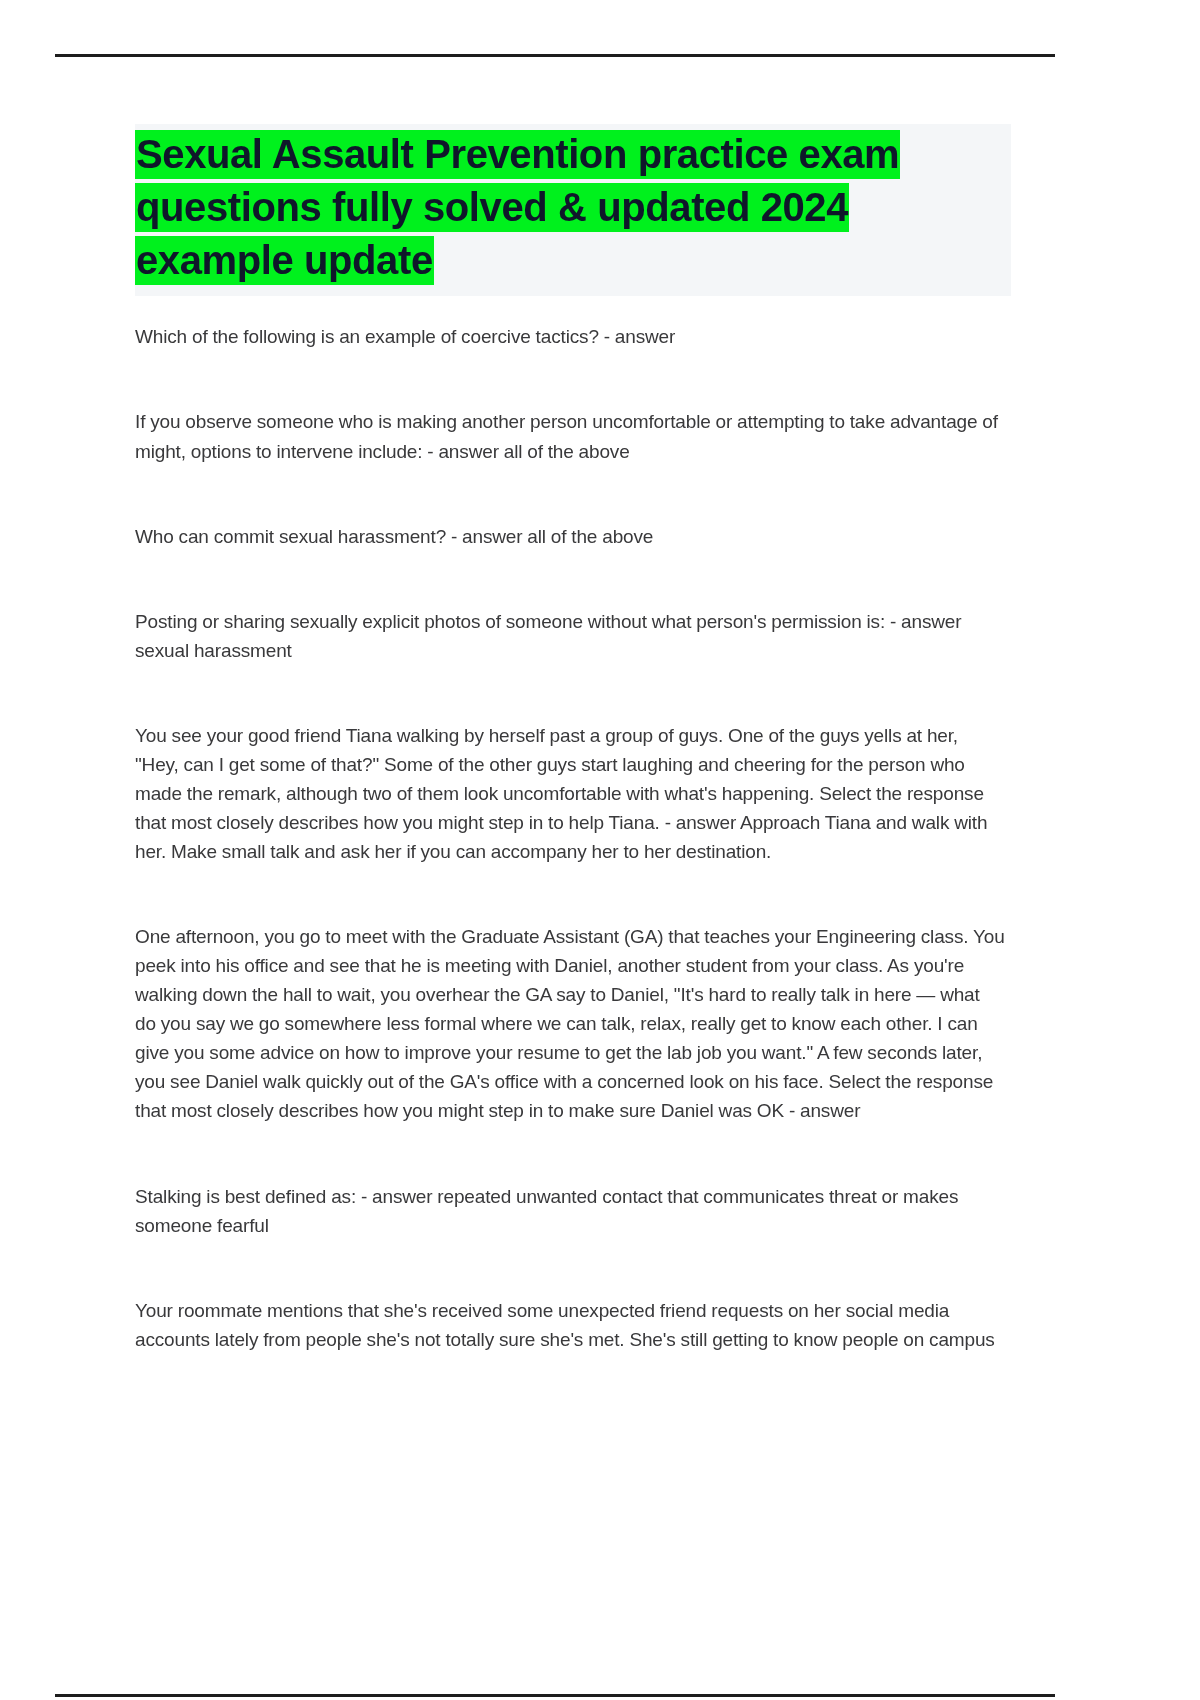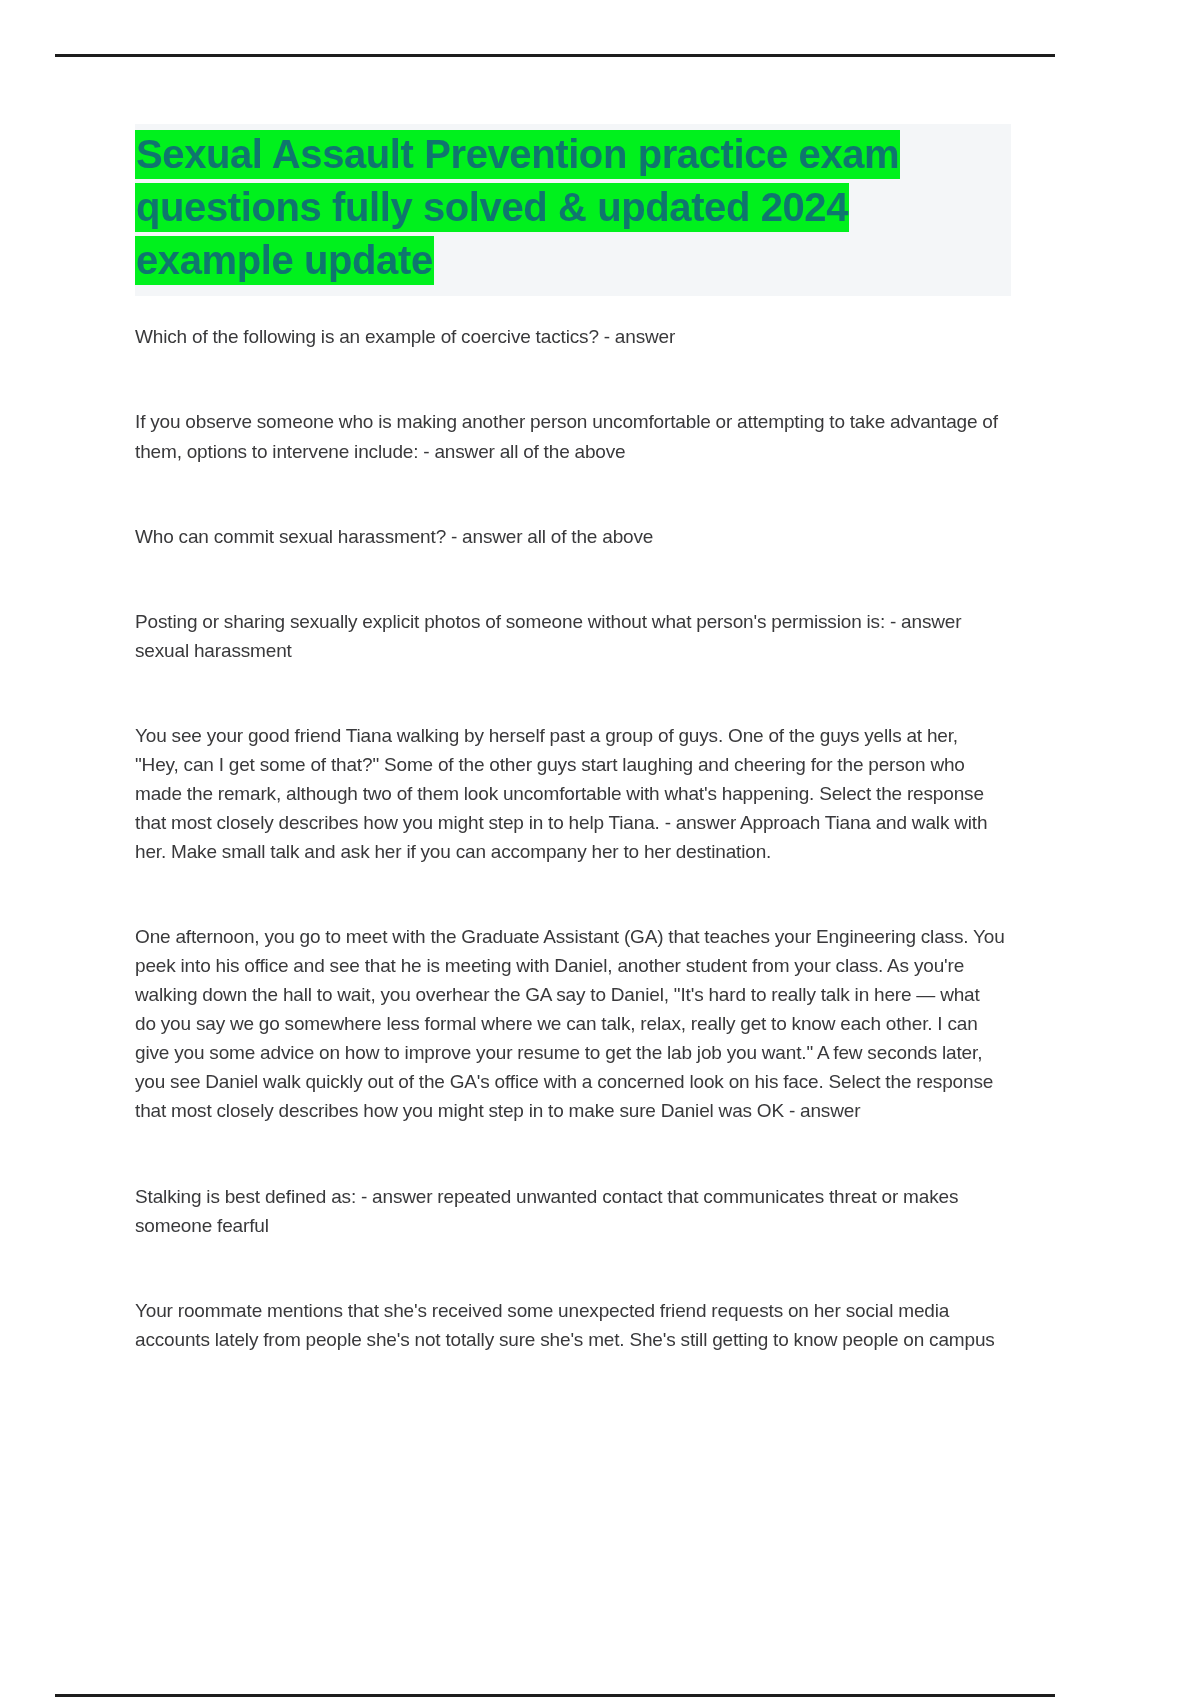--- a/index.html
+++ b/index.html
@@ -47,21 +47,21 @@
     margin: 0 0 26px 0;
   }
   .title {
     margin: 0;
     padding: 0;
     font-family: "Liberation Sans", sans-serif;
     font-weight: bold;
     font-size: 40px;
     line-height: 1.32;
     letter-spacing: -0.4px;
-    color: #0f766e;
+    color: #0f172a;
     width: 872px;
   }
   .title .hl {
     background: #00f11d;
     box-decoration-break: clone;
     -webkit-box-decoration-break: clone;
     padding: 2px 1px 3px 1px;
   }
 
   
@@ -85,21 +85,21 @@
   <div class="rule rule-top"></div>
 
   <div class="content">
 
     <div class="title-block">
       <h1 class="title"><span class="hl">Sexual Assault Prevention practice exam</span><br><span class="hl">questions fully solved &amp; updated 2024</span><br><span class="hl">example update</span></h1>
     </div>
 
     <div>
       <p class="qa">Which of the following is an example of coercive tactics? - answer</p>
-      <p class="qa">If you observe someone who is making another person uncomfortable or attempting to take advantage of them, options to intervene include: - answer all of the above</p>
+      <p class="qa">If you observe someone who is making another person uncomfortable or attempting to take advantage of might, options to intervene include: - answer all of the above</p>
       <p class="qa">Who can commit sexual harassment? - answer all of the above</p>
       <p class="qa">Posting or sharing sexually explicit photos of someone without what person's permission is: - answer sexual harassment</p>
       <p class="qa">You see your good friend Tiana walking by herself past a group of guys. One of the guys yells at her, "Hey, can I get some of that?" Some of the other guys start laughing and cheering for the person who made the remark, although two of them look uncomfortable with what's happening. Select the response that most closely describes how you might step in to help Tiana. - answer Approach Tiana and walk with her. Make small talk and ask her if you can accompany her to her destination.</p>
       <p class="qa">One afternoon, you go to meet with the Graduate Assistant (GA) that teaches your Engineering class. You peek into his office and see that he is meeting with Daniel, another student from your class. As you're walking down the hall to wait, you overhear the GA say to Daniel, "It's hard to really talk in here — what do you say we go somewhere less formal where we can talk, relax, really get to know each other. I can give you some advice on how to improve your resume to get the lab job you want." A few seconds later, you see Daniel walk quickly out of the GA's office with a concerned look on his face. Select the response that most closely describes how you might step in to make sure Daniel was OK - answer</p>
       <p class="qa">Stalking is best defined as: - answer repeated unwanted contact that communicates threat or makes someone fearful</p>
       <p class="qa">Your roommate mentions that she's received some unexpected friend requests on her social media accounts lately from people she's not totally sure she's met. She's still getting to know people on campus</p>
     </div>
 
   </div>
 

